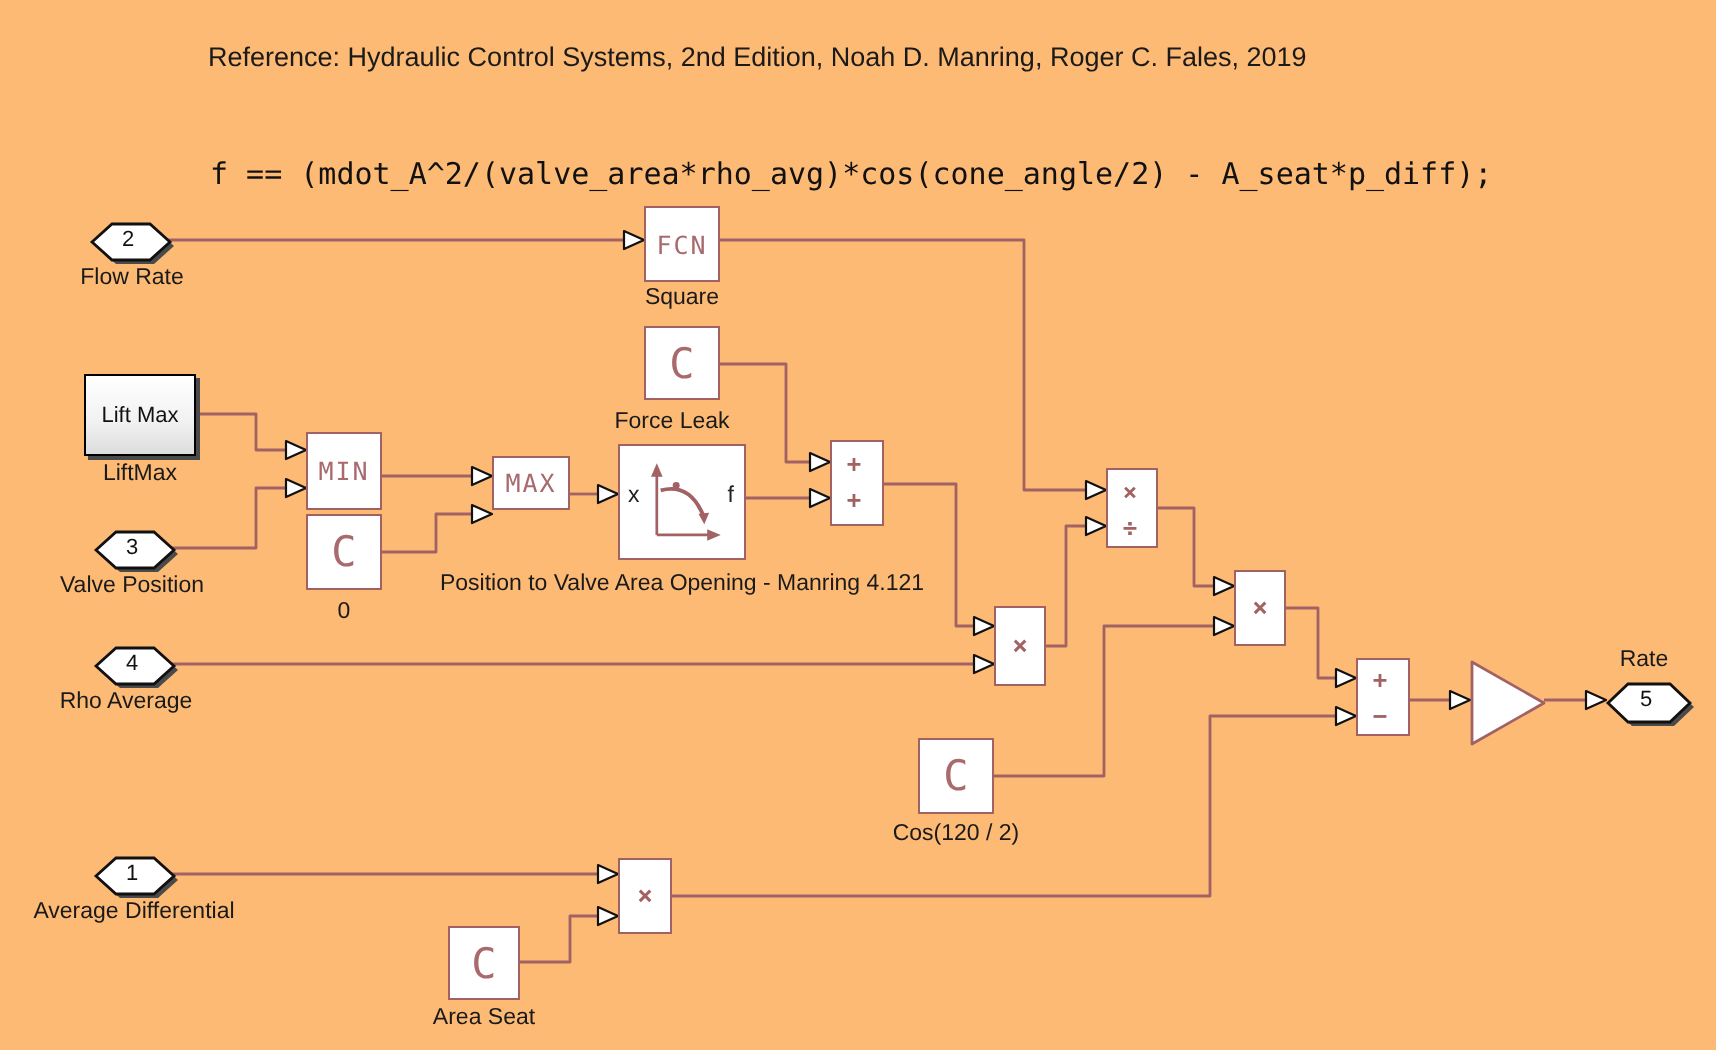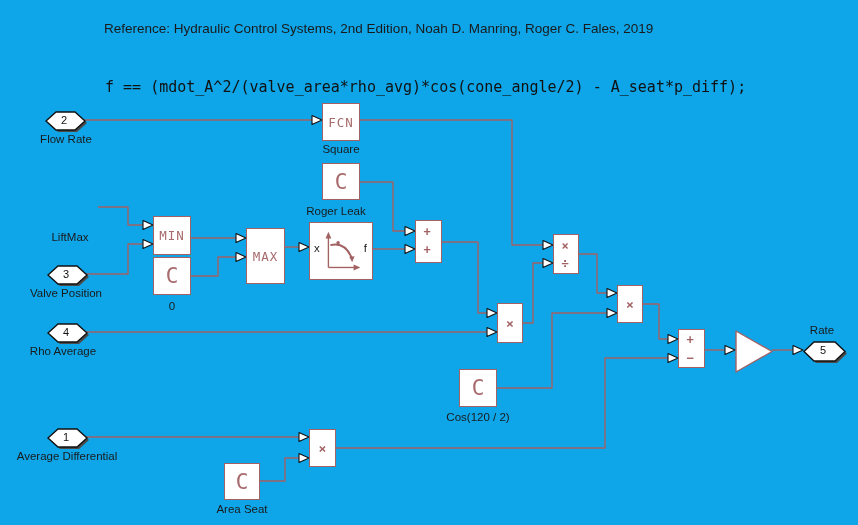--- a/index.html
+++ b/index.html
@@ -1,16 +1,16 @@
 <!DOCTYPE html>
 <html><head>
 <meta charset="utf-8">
 <style>
   html,body{margin:0;padding:0;background:#fff;}
-  .canvas{position:relative;width:858px;height:525px;background:#0ea5e9;overflow:hidden;
+  .canvas{position:relative;width:858px;height:525px;background:#fdba74;overflow:hidden;
           font-family:"Liberation Sans",sans-serif;}
   .annotation{position:absolute;color:#1a1a1a;white-space:nowrap;}
   .annotation.title{left:104px;top:21px;font:13.5px "Liberation Sans",sans-serif;}
   .annotation.equation{left:105px;top:78px;font:15px "DejaVu Sans Mono",monospace;color:#111;}
   svg.wires{position:absolute;left:0;top:0;width:858px;height:525px;}
   .wire{fill:none;stroke:#a26264;stroke-width:1.4;stroke-linejoin:round;}
   .ah{fill:#ffffff;stroke:#111;stroke-width:1.1;stroke-linejoin:round;}
   .blk{position:absolute;box-sizing:border-box;border:1.4px solid #a26264;background:#fff;
        display:flex;align-items:center;justify-content:center;color:#a86a6c;}
   .blk .glyph{font:12.5px "DejaVu Sans Mono",monospace;letter-spacing:1px;color:#a86a6c;}
@@ -121,58 +121,62 @@
 
   <div class="port" style="left:803px;top:341px;width:40px;height:19px">
     <svg width="44" height="23" viewBox="0 0 44 23">
       <polygon points="3,12.5 13,3 34,3 44,12.5 34,22 13,22" fill="#4a4a4a"></polygon>
       <polygon points="1,10.5 11,1 32,1 42,10.5 32,20 11,20" fill="#fff" stroke="#111" stroke-width="1.4"></polygon>
     </svg>
     <span class="pnum" style="line-height:19px">5</span>
   </div>
   <div class="lbl" style="left:822px;top:324px">Rate</div>
 
+  <div class="subsys" style="left:42px;top:187px;width:56px;height:41px">
+    <span>Lift Max</span>
+  </div>
   <div class="lbl" style="left:70px;top:231px">LiftMax</div>
 
   <div class="blk" style="left:322px;top:103px;width:38px;height:38px">
     <span class="glyph">FCN</span>
   </div>
   <div class="lbl" style="left:341px;top:143px">Square</div>
 
   <div class="blk" style="left:322px;top:163px;width:38px;height:37px">
     <span class="cglyph">C</span>
   </div>
-  <div class="lbl" style="left:336px;top:205px">Roger Leak</div>
+  <div class="lbl" style="left:336px;top:205px">Force Leak</div>
 
   <div class="blk" style="left:153px;top:216px;width:38px;height:39px">
     <span class="glyph">MIN</span>
   </div>
 
   <div class="blk" style="left:153px;top:257px;width:38px;height:38px">
     <span class="cglyph">C</span>
   </div>
   <div class="lbl" style="left:172px;top:300px">0</div>
 
-  <div class="blk" style="left:246px;top:228px;width:39px;height:56px">
+  <div class="blk" style="left:246px;top:228px;width:39px;height:27px">
     <span class="glyph">MAX</span>
   </div>
 
   <div class="blk" style="left:309px;top:222px;width:64px;height:58px">
     <span class="lookup-inlbl" style="left:4px;top:19px">x</span>
     <span class="lookup-inlbl" style="right:5px;top:19px">f</span>
     <svg width="64" height="58" viewBox="0 0 64 58">
       <line x1="19" y1="13" x2="19" y2="46" stroke="#a26264" stroke-width="1.4"></line>
       <polygon points="16,16 22,16 19,9" fill="#a26264"></polygon>
       <line x1="19" y1="46" x2="48" y2="46" stroke="#a26264" stroke-width="1.4"></line>
       <polygon points="45,43 45,49 52,46" fill="#a26264"></polygon>
       <path d="M 21,23 Q 36,19 43,36" fill="none" stroke="#a26264" stroke-width="2"></path>
       <circle cx="29" cy="20.5" r="1.8" fill="#a26264"></circle>
       <polygon points="40.5,35 46,34.5 43.5,40.5" fill="#a26264"></polygon>
     </svg>
   </div>
+  <div class="lbl" style="left:341px;top:286px">Position to Valve Area Opening - Manring 4.121</div>
 
   <div class="blk" style="left:415px;top:220px;width:27px;height:43px">
     <span class="op" style="top:5px">+</span>
     <span class="op" style="top:23px">+</span>
   </div>
 
   <div class="blk" style="left:497px;top:303px;width:26px;height:40px">
     <span class="opc">×</span>
   </div>
 

